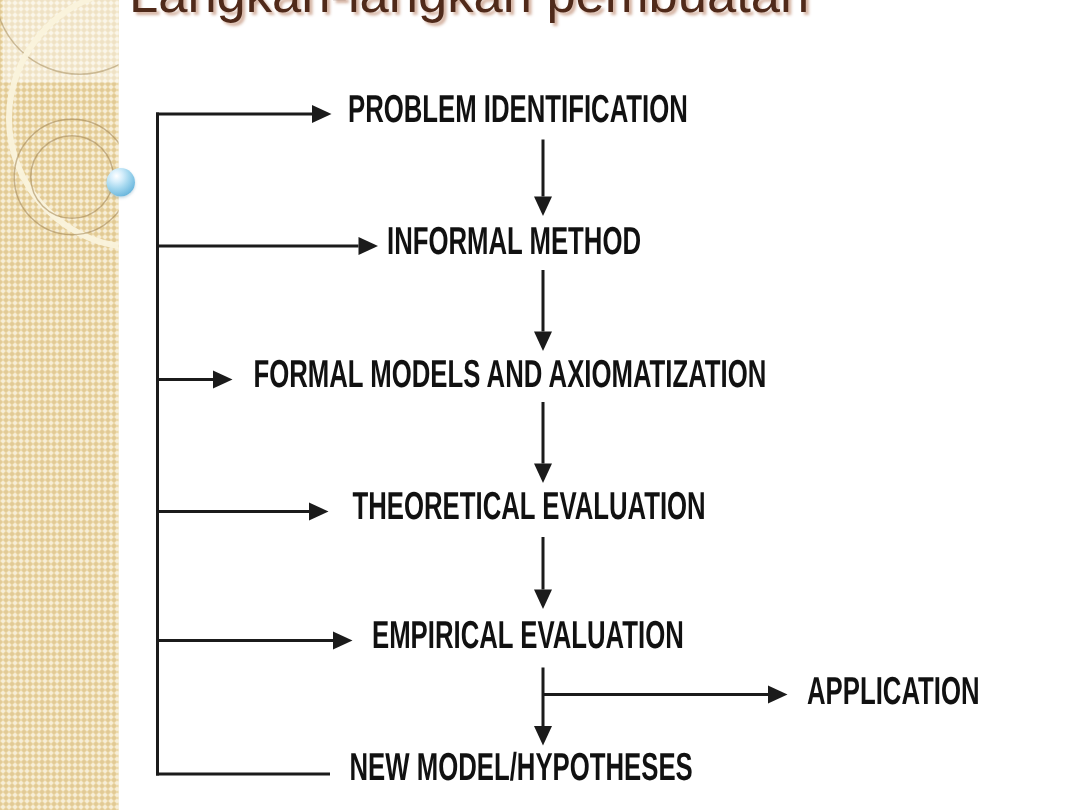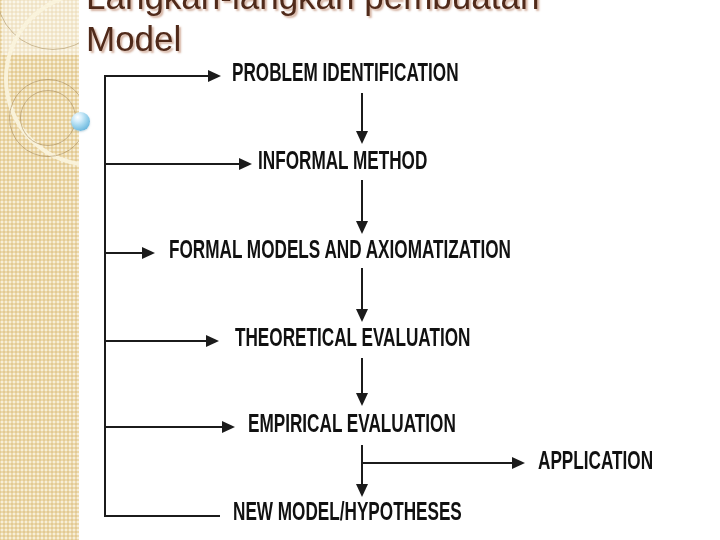--- a/index.html
+++ b/index.html
@@ -100,21 +100,21 @@
 
 <div class="sidebar">
   <div class="hl-square"></div>
   <div class="ring top"></div>
   <div class="ring cream"></div>
   <div class="ring outer"></div>
   <div class="ring inner"></div>
 </div>
 <div class="sphere"></div>
 
-<h1 class="title"><span>Langkah-langkah pembuatan</span><br><span>Model</span></h1>
+<h1 class="title"><span>Langkah-langkah pembuatan</span><br></h1>
 
 <div class="fc">
 
   <div class="ln trunk"></div>
   <div class="ln bot-con"></div>
 
   <div class="ln b1"></div>
   <div class="ah-r b1h"></div>
   <div class="ln b2"></div>
   <div class="ah-r b2h"></div>

